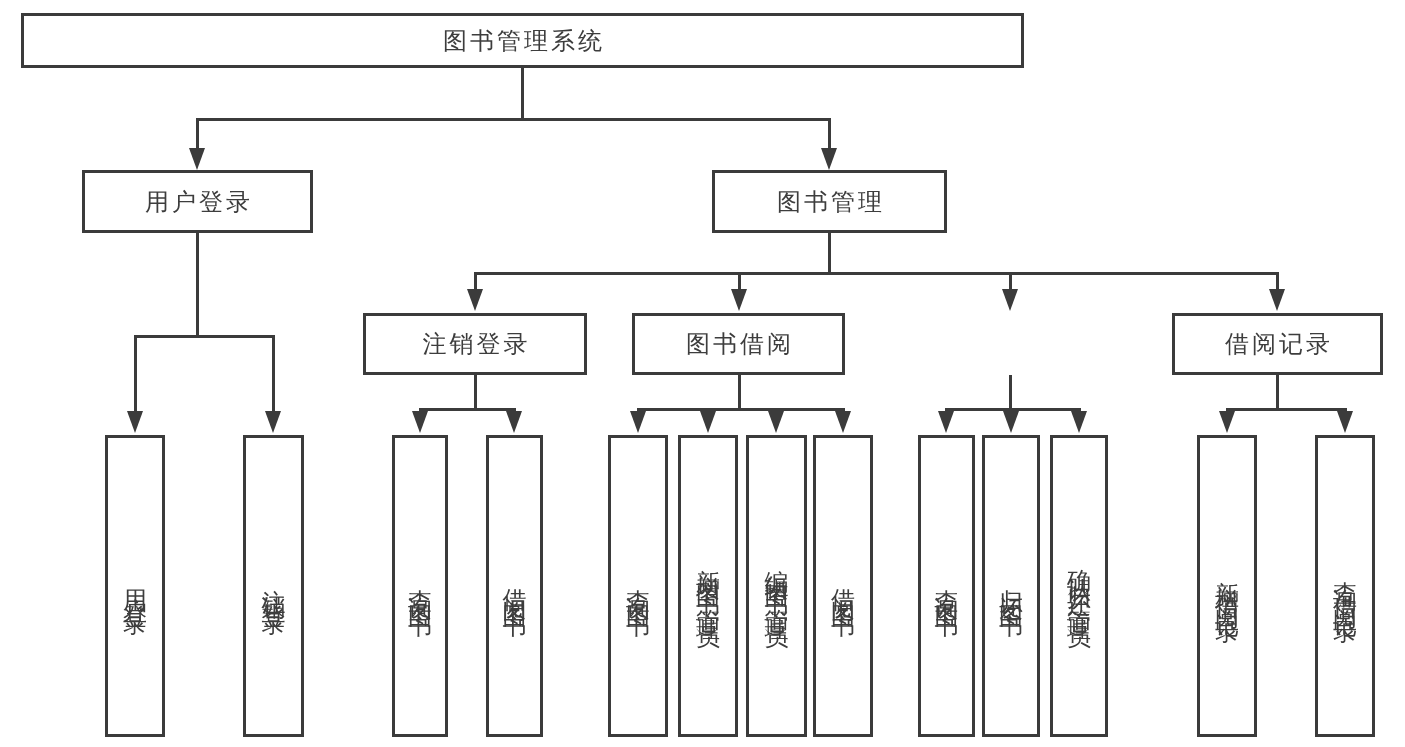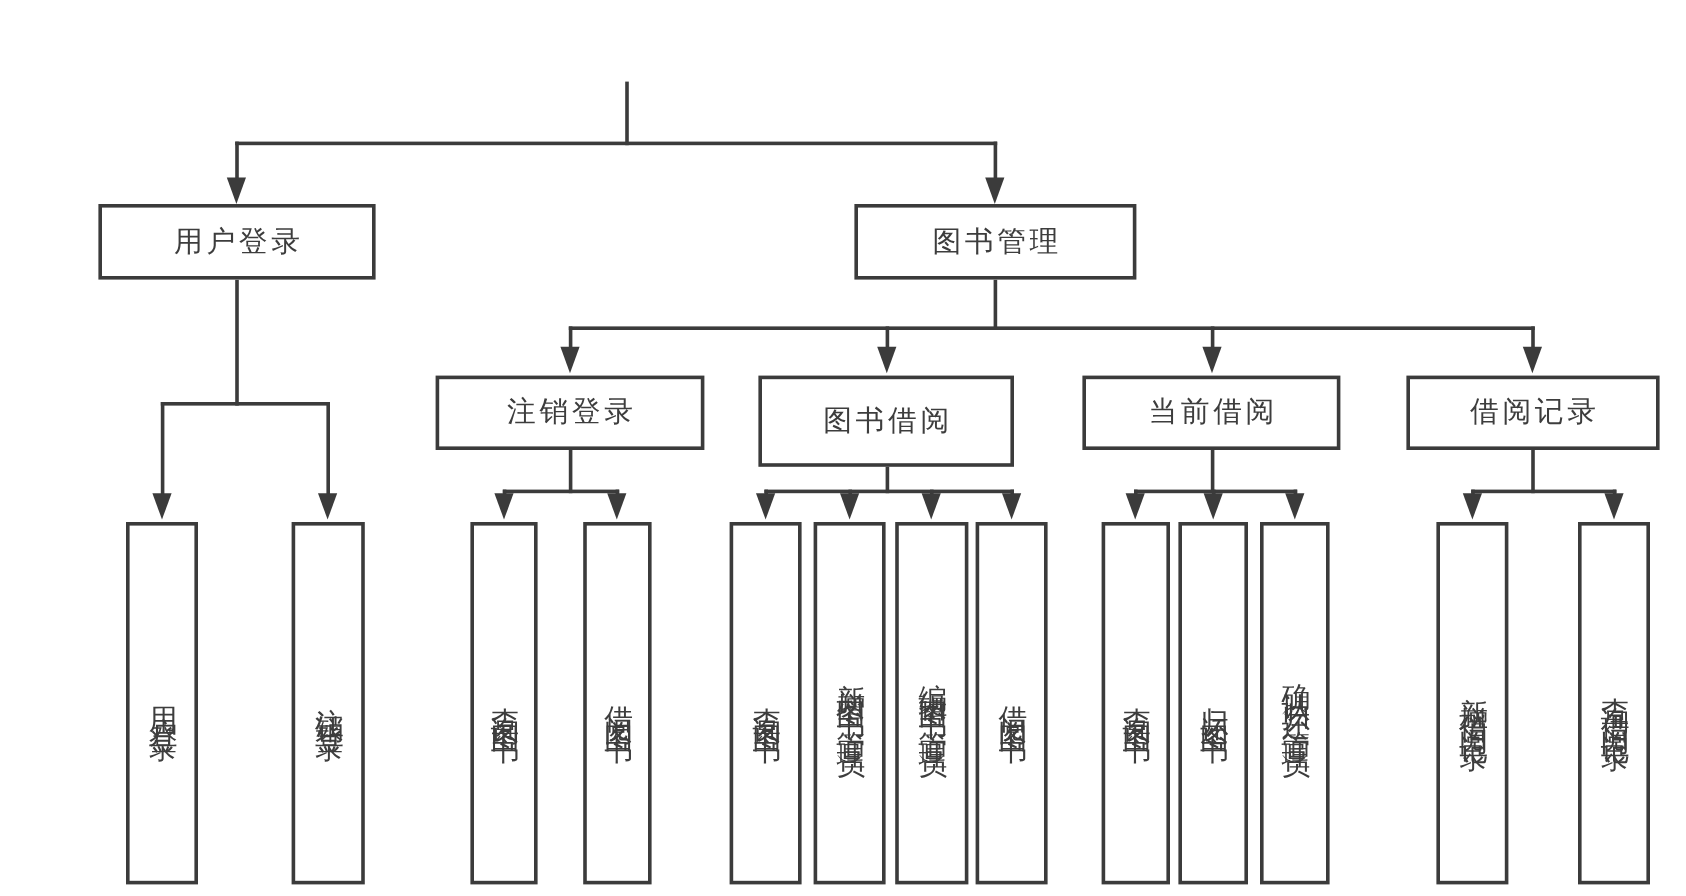--- a/index.html
+++ b/index.html
@@ -114,34 +114,34 @@
     <div class="cline" style="left: 1009.5px; top: 408px; width: 3px; height: 5px;"></div>
     <div class="arrow" style="left: 1003px; top: 411px;"></div>
     <div class="cline" style="left: 1077.5px; top: 408px; width: 3px; height: 5px;"></div>
     <div class="arrow" style="left: 1071px; top: 411px;"></div>
     <div class="cline" style="left: 1275.5px; top: 375px; width: 3px; height: 36px;"></div>
     <div class="cline" style="left: 1225.5px; top: 408px; width: 121px; height: 3px;"></div>
     <div class="cline" style="left: 1225.5px; top: 408px; width: 3px; height: 5px;"></div>
     <div class="arrow" style="left: 1219px; top: 411px;"></div>
     <div class="cline" style="left: 1343.5px; top: 408px; width: 3px; height: 5px;"></div>
     <div class="arrow" style="left: 1337px; top: 411px;"></div>
+    <div class="node horizontal" style="left: 21px; top: 13px; width: 1003px; height: 55px;">
+      <span>图书管理系统</span>
+    </div>
     <div class="node horizontal" style="left: 82px; top: 170px; width: 231px; height: 63px;">
       <span>用户登录</span>
     </div>
     <div class="node horizontal" style="left: 712px; top: 170px; width: 235px; height: 63px;">
       <span>图书管理</span>
     </div>
     <div class="node horizontal" style="left: 363px; top: 313px; width: 224px; height: 62px;">
       <span>注销登录</span>
     </div>
-    <div class="node horizontal" style="left: 632px; top: 313px; width: 213px; height: 76px;">
+    <div class="node horizontal" style="left: 632px; top: 313px; width: 213px; height: 62px;">
       <span>图书借阅</span>
-    </div>
-    <div class="node horizontal" style="left: 902px; top: 313px; width: 215px; height: 62px;">
-      <span>当前借阅</span>
     </div>
     <div class="node horizontal" style="left: 1172px; top: 313px; width: 211px; height: 62px;">
       <span>借阅记录</span>
     </div>
     <div class="node vertical" style="left: 105px; top: 435px; width: 60px; height: 302px;">
       <span>用户登录</span>
     </div>
     <div class="node vertical" style="left: 243px; top: 435px; width: 61px; height: 302px;">
       <span>注销登录</span>
     </div>

